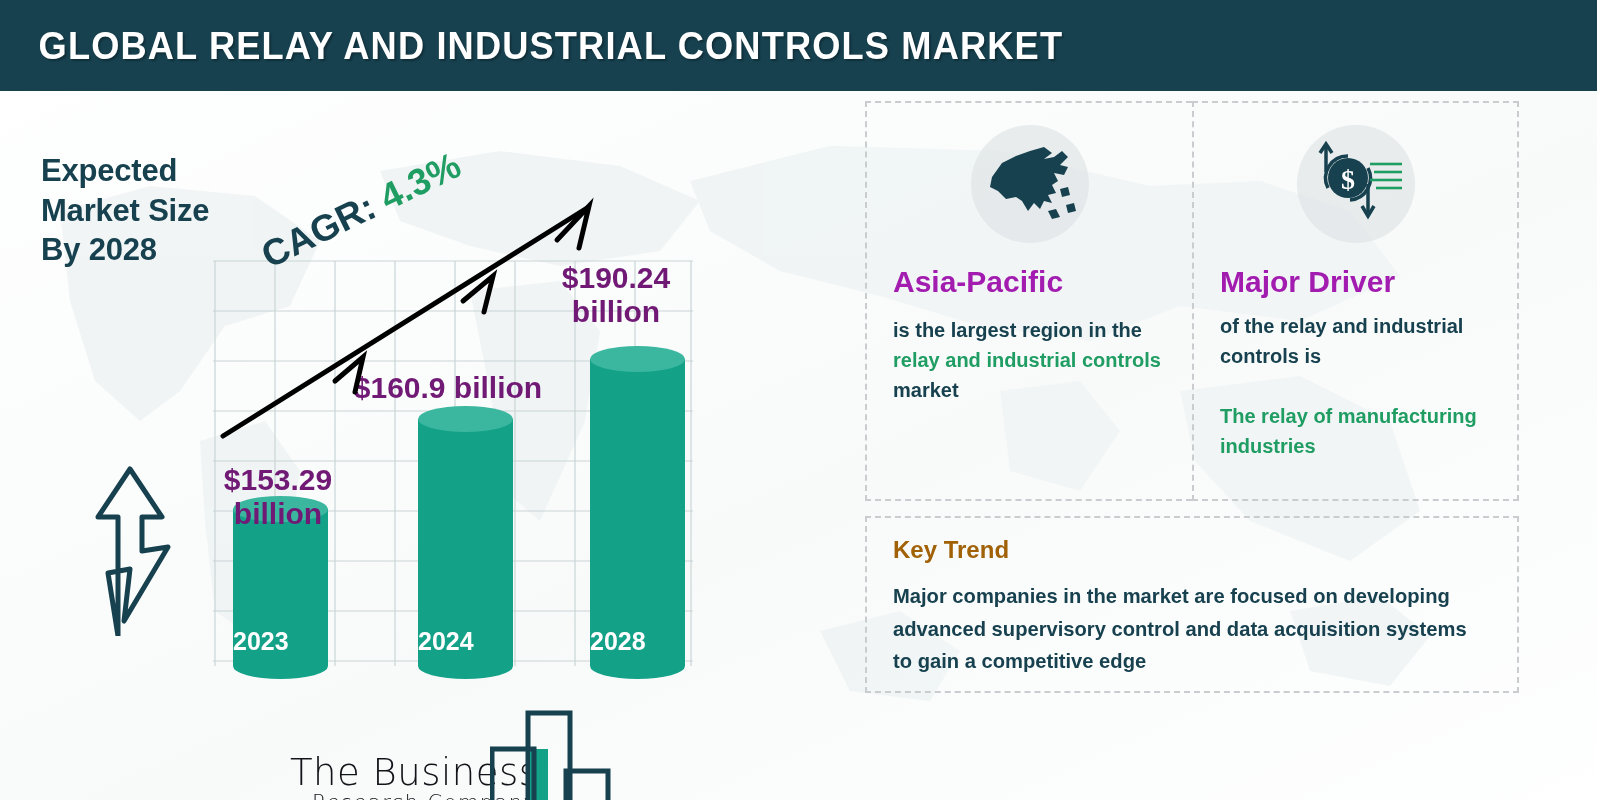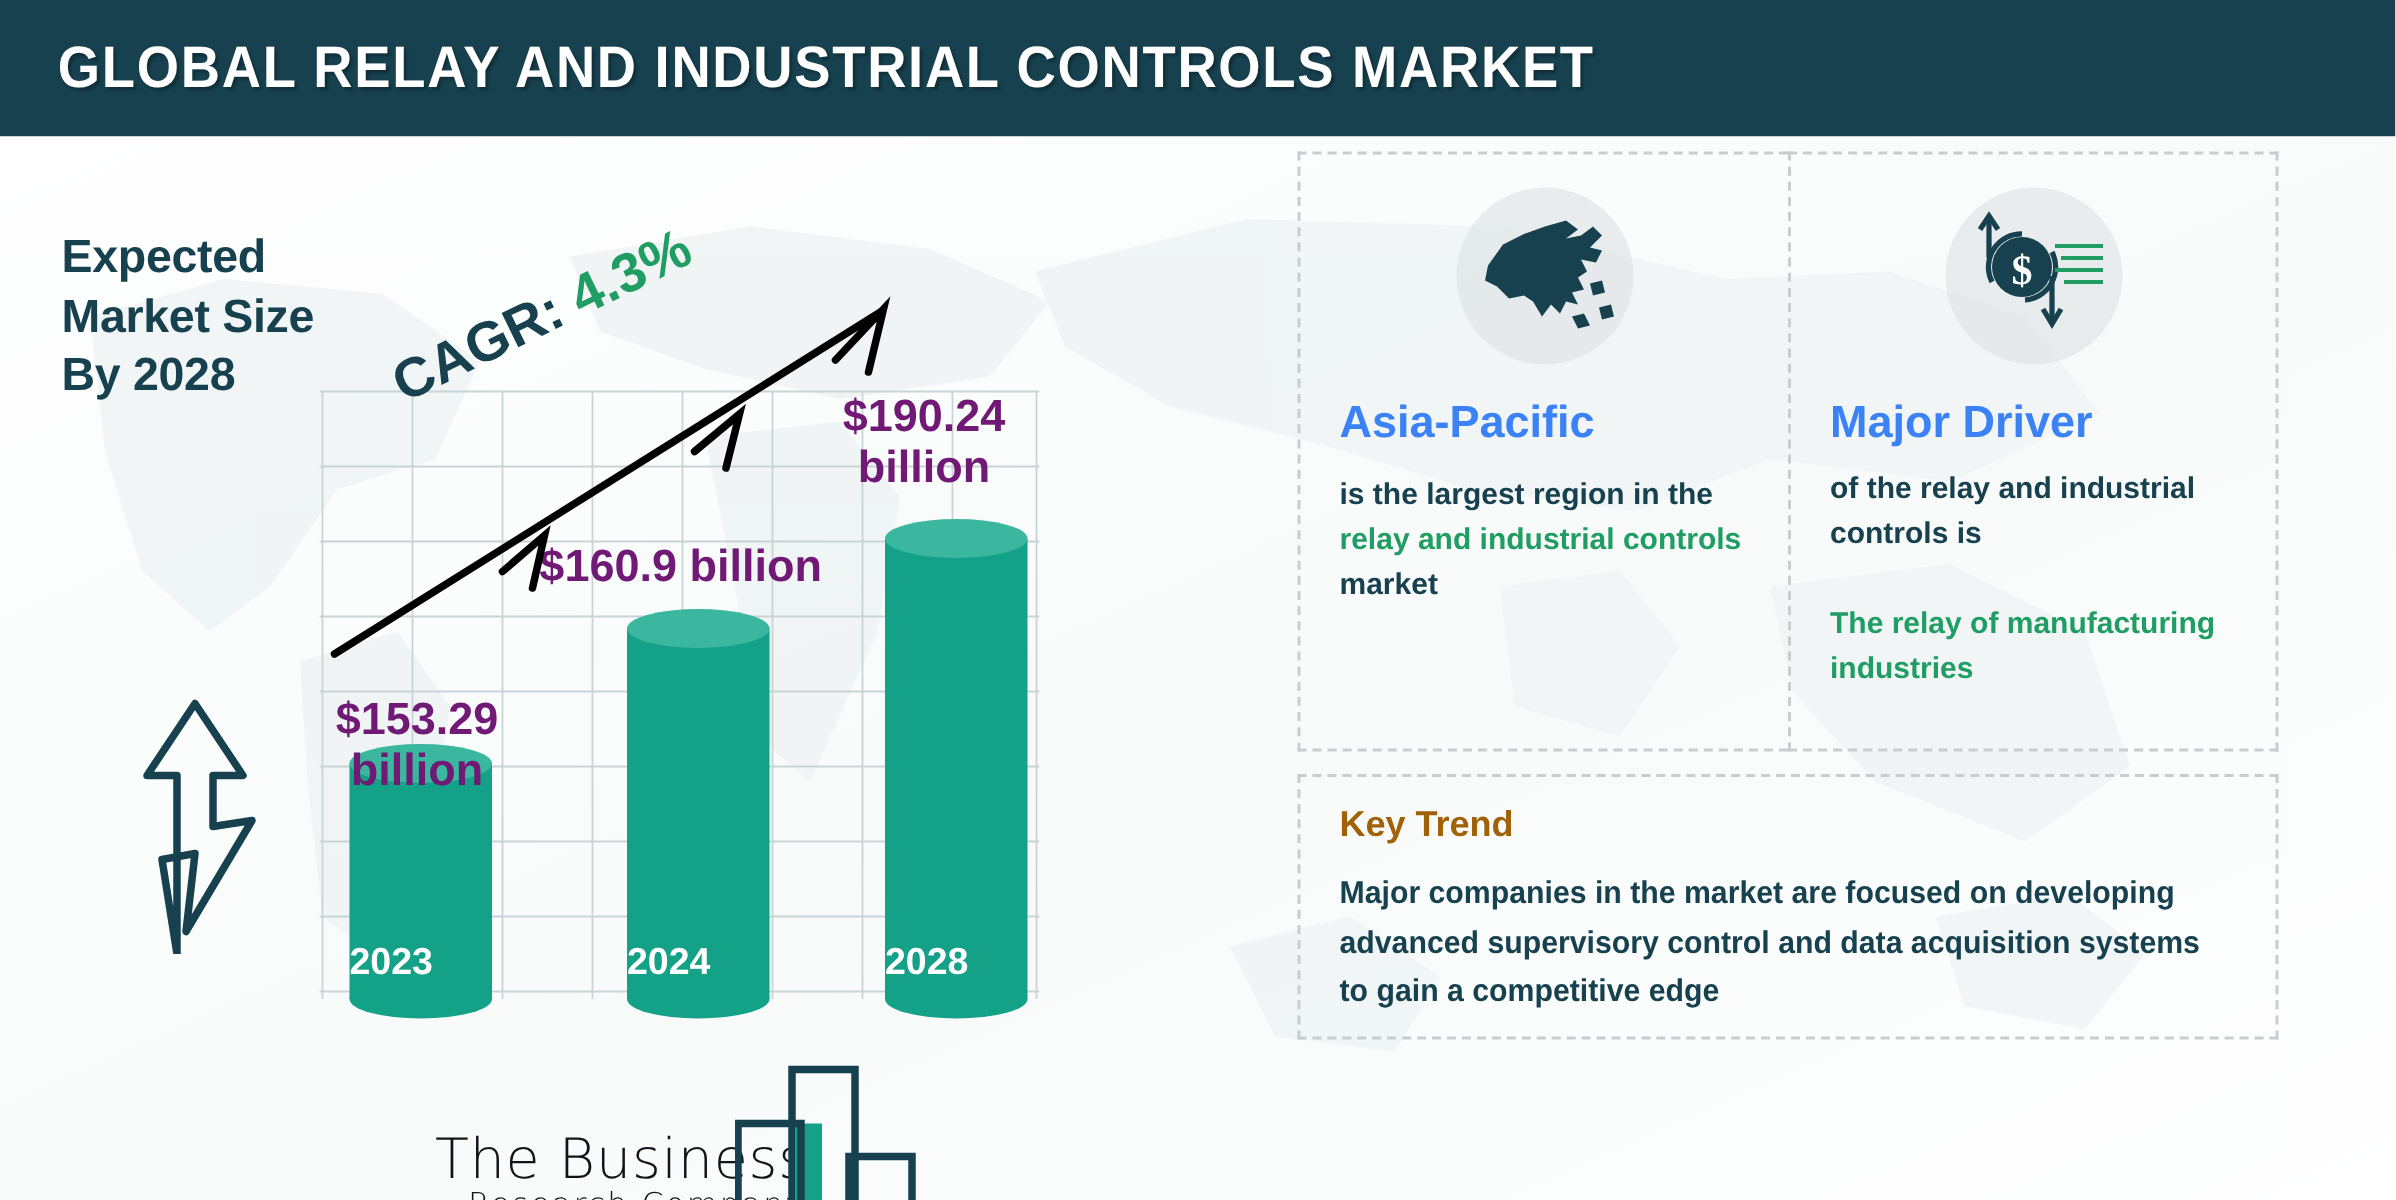--- a/index.html
+++ b/index.html
@@ -95,21 +95,21 @@
   #card-region { left:865px; top:10px; width:327px; height:400px; border-right:none; }
   #card-driver { left:1192px; top:10px; width:327px; height:400px; }
   #card-trend  { left:865px; top:425px; width:654px; height:177px; }
 
   .card-icon-wrap {
     position:absolute; left:50%; transform:translateX(-50%); top:22px;
     width:118px; height:118px; border-radius:50%; background:rgba(221,226,228,0.62);
     display:flex; align-items:center; justify-content:center;
   }
   .card-head {
-    position:absolute; left:26px; color:#3b82f6; font-size:30px; font-weight:bold;
+    position:absolute; left:26px; color:#a21caf; font-size:30px; font-weight:bold;
   }
   .card-body { position:absolute; left:26px; right:14px; font-size:20px; font-weight:bold; line-height:1.5; }
   .teal { color:#17414f; }
   .grn  { color:#1f9d63; }
 
   #trend-head { position:absolute; left:26px; top:18px; color:#a16207; font-size:24px; font-weight:bold; }
   #trend-body {
     position:absolute; left:26px; top:62px; width:600px;
     color:#17414f; font-size:21px; font-weight:bold; line-height:1.55;
     transform:scaleX(0.96); transform-origin:left top;
@@ -194,21 +194,21 @@
 
       <div class="bar" style="left:377px; top:190px; width:95px; height:320px;">
         <div class="btm" style="bottom:-13px;"></div>
         <div class="body" style="top:13px; bottom:0;"></div>
         <div class="top" style="top:0;"></div>
         <div class="yr" style="bottom:10px;">2028</div>
       </div>
     </div>
 
     <div class="val" style="left:178px; top:372px;">$153.29 billion</div>
-    <div class="val" style="left:348px; top:270px;text-align:right;">$160.9 billion</div>
+    <div class="val" style="left:348px; top:280px;">$160.9 billion</div>
     <div class="val" style="left:516px; top:170px;">$190.24 billion</div>
 
     <svg id="trendsvg" width="400" height="260">
       <g stroke="#000000" stroke-width="5" fill="none" stroke-linecap="round">
         <line x1="18" y1="240" x2="382" y2="12"></line>
         <path d="M130 185 L158 161 L150 196"></path>
         <path d="M258 105 L288 80 L279 116"></path>
         <path d="M352 44 L384 10 L374 52"></path>
       </g>
     </svg>

